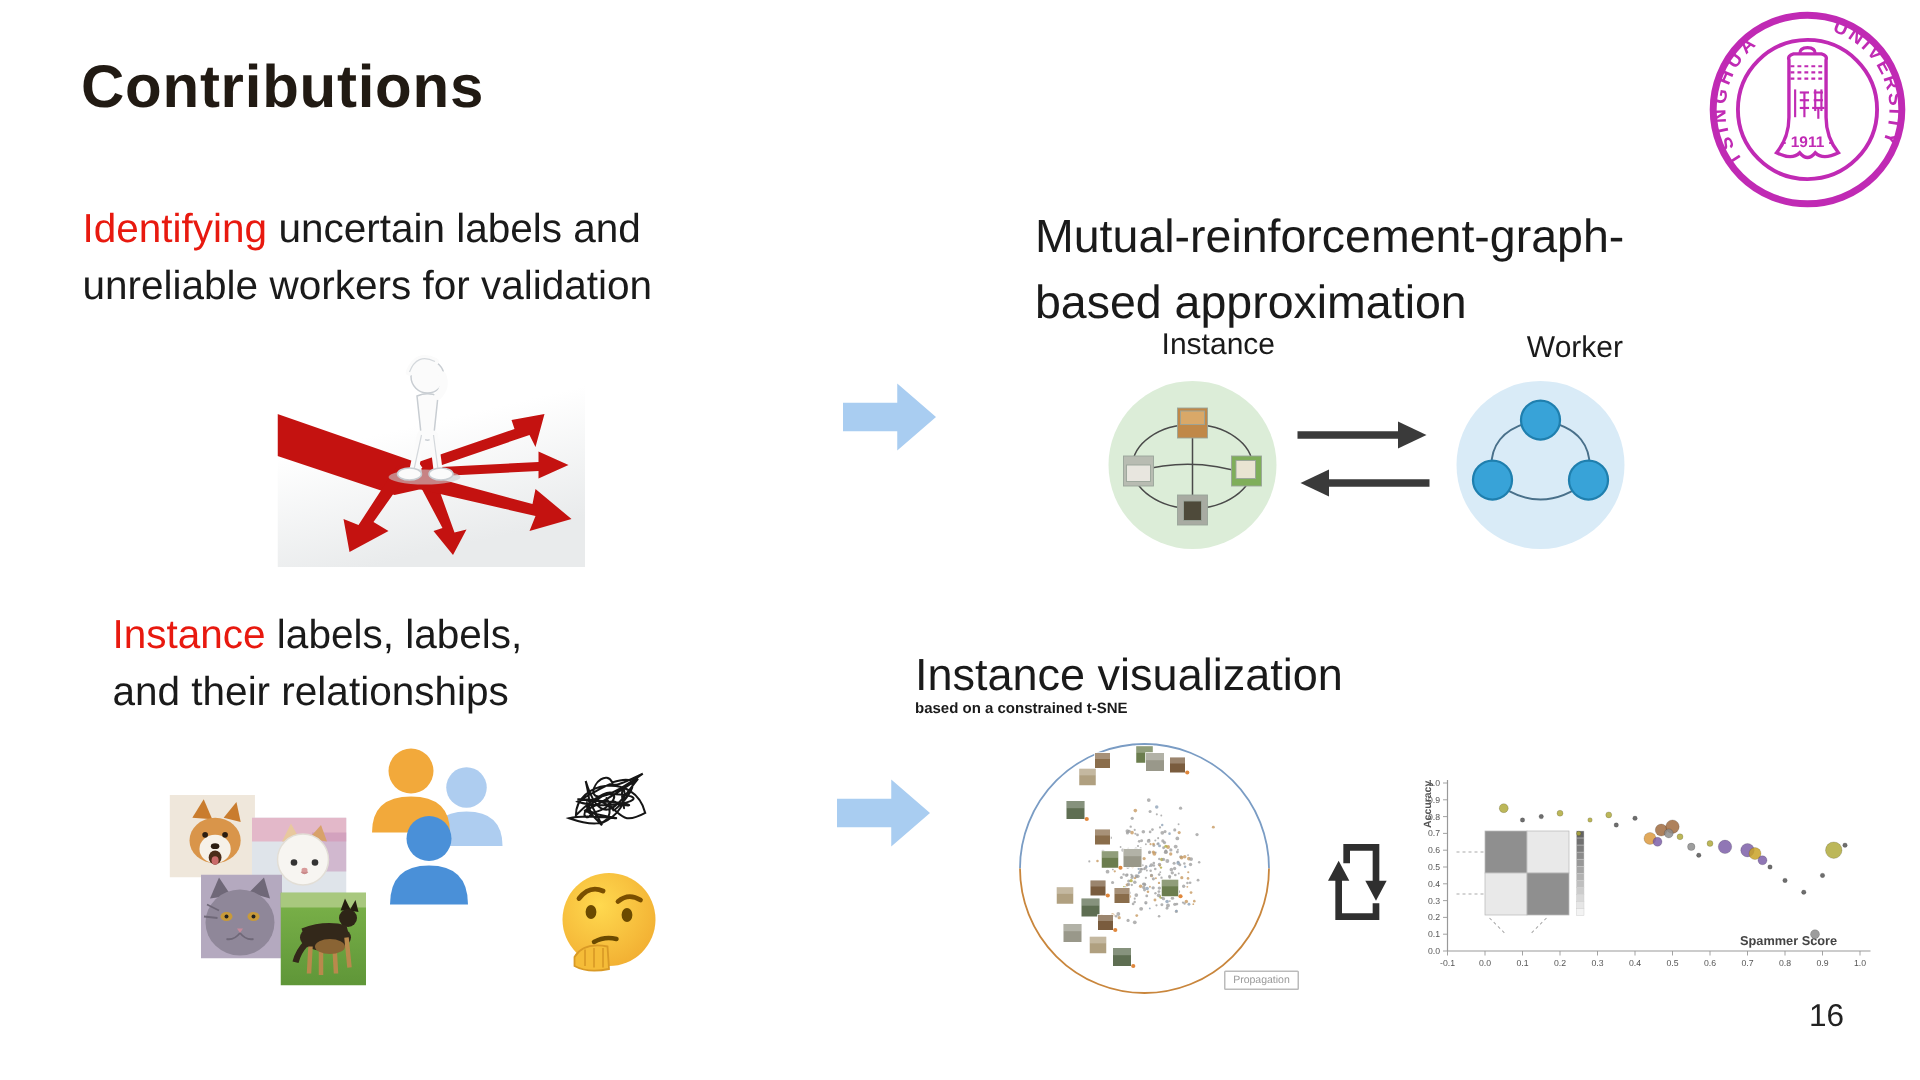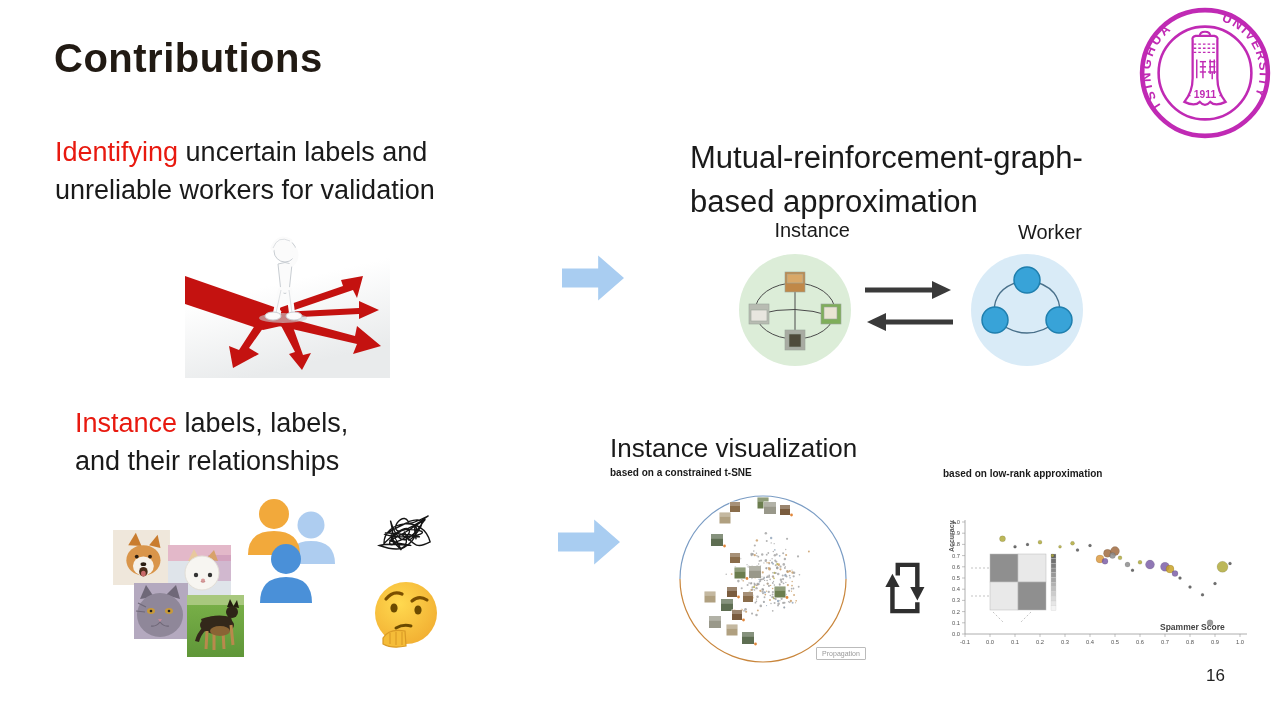--- a/index.html
+++ b/index.html
@@ -3,24 +3,24 @@
 <meta charset="utf-8">
 <style>
   html,body{margin:0;padding:0;background:#888;}
   .slide{position:relative;width:1280px;height:720px;background:#ffffff;overflow:hidden;
          font-family:"Liberation Sans",sans-serif;color:#1a1a1a;}
   .abs{position:absolute;}
   .ctext{text-align:left;line-height:1.42;}
   .kw{color:#e8190f;}
   .big-text{font-size:27px;}
   .sol-title{font-size:31px;}
-  .viz-title{font-size:26px;}
+  .viz-title{font-size:30px;}
   .viz-sub{font-size:10px;font-weight:700;}
   .circle-label{font-size:20px;text-align:right;}
-  .page-num{font-size:17px;color:#222;}
+  .page-num{font-size:21px;color:#222;}
   .title{font-size:40px;font-weight:700;color:#211a13;letter-spacing:.5px;}
   .chip{border:1px solid #bbb;border-radius:1px;font-size:7px;color:#999;
         display:flex;align-items:center;justify-content:center;background:#fff;}
   svg{display:block;}
 </style>
 </head>
 <body>
 
 <div class="slide">
 
@@ -267,21 +267,20 @@
       <circle cx="58" cy="58" r="56" fill="#d9ebf7"></circle>
       <path d="M58,28 Q20,34 26,68 M26,68 Q58,94 90,68 M90,68 Q96,34 58,28" fill="none" stroke="#49708a" stroke-width="1.3"></path>
       <circle cx="58" cy="28" r="13" fill="#38a3d8" stroke="#1f7fae" stroke-width="1.5"></circle>
       <circle cx="26" cy="68" r="13" fill="#38a3d8" stroke="#1f7fae" stroke-width="1.5"></circle>
       <circle cx="90" cy="68" r="13" fill="#38a3d8" stroke="#1f7fae" stroke-width="1.5"></circle>
     </svg>
   </div>
 
   <div class="abs ctext viz-title" style="left:610px;top:430px;width:302px;">Instance visualization</div>
   <div class="abs ctext viz-sub" style="left:610px;top:466px;width:302px;">based on a constrained t-SNE</div>
-  <div class="abs ctext viz-sub" style="left:943px;top:467px;width:312px;">based on low-rank approximation</div>
 
   <div class="abs" style="left:676px;top:492px;">
     <svg id="tsne" width="174" height="174" viewBox="0 0 174 174">
         <path d="M 4,87 A 83 83 0 0 1 170,87" fill="none" stroke="#7a9cc4" stroke-width="1.2"></path>
         <path d="M 170,87 A 83 83 0 0 1 4,87" fill="none" stroke="#c9863c" stroke-width="1.2"></path>
         <circle cx="78.21749973421296" cy="91.19985540987304" r="0.7679476301418617" fill="#a0a0a0" fill-opacity="0.8"></circle>
         <circle cx="93.25620648264885" cy="84.94802654068917" r="0.8575710153905675" fill="#a0a0a0" fill-opacity="0.8"></circle>
         <circle cx="80.47905809152871" cy="107.10864314312735" r="0.7005601702490821" fill="#a0a0a0" fill-opacity="0.8"></circle>
         <circle cx="76.467231360885" cy="95.3110831057032" r="1.0351373837329447" fill="#a0a0a0" fill-opacity="0.8"></circle>
         <circle cx="115.62747850765784" cy="96.62706060769656" r="0.8498867098940536" fill="#a0a0a0" fill-opacity="0.8"></circle>

